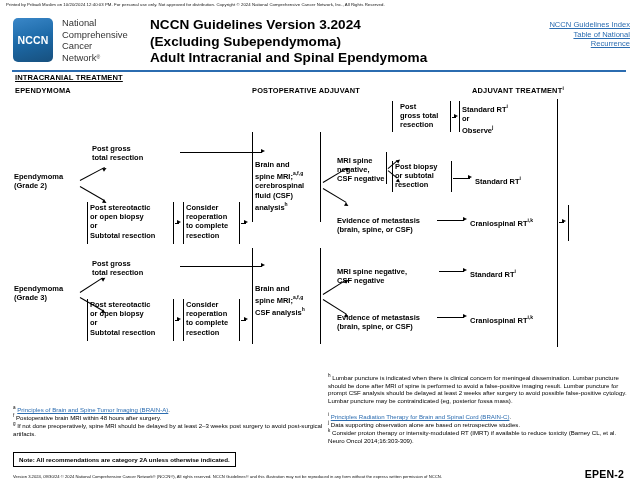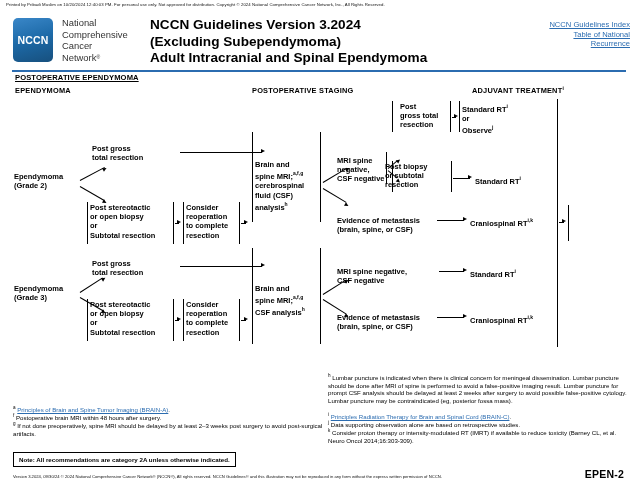--- a/index.html
+++ b/index.html
@@ -205,24 +205,24 @@
     <div>Adult Intracranial and Spinal Ependymoma</div>
   </div>
 
   <div class="header-links">
     <a>NCCN Guidelines Index</a>
     <a>Table of National</a>
     <a>Recurrence</a>
   </div>
 
   <div class="rule"></div>
-  <div class="section-title">POSTOPERATIVE EPENDYMOMA</div>
+  <div class="section-title">INTRACRANIAL TREATMENT</div>
 
   <div class="colhead" style="left:15px; top:86px;">EPENDYMOMA</div>
-  <div class="colhead" style="left:252px; top:86px;">POSTOPERATIVE STAGING</div>
+  <div class="colhead" style="left:252px; top:86px;">POSTOPERATIVE ADJUVANT</div>
   <div class="colhead" style="left:472px; top:86px;"><span>ADJUVANT TREATMENT</span><sup>i</sup></div>
 
   <div class="node" style="left:14px; top:172px;">Ependymoma
 (Grade 2)</div>
 
   <div class="diag" style="left:80px; top:180px; width:28px; transform:rotate(-28deg);"></div>
   <div class="diaghead" style="left:103px; top:168px; transform:rotate(-28deg);"></div>
   <div class="diag" style="left:80px; top:186px; width:28px; transform:rotate(30deg);"></div>
   <div class="diaghead" style="left:103px; top:199px; transform:rotate(30deg);"></div>
 
@@ -279,21 +279,21 @@
   <div class="vbar" style="left:450px; top:101px; height:31px;"></div>
   <div class="hline" style="left:452px; top:117px; width:4px;"></div>
   <div class="arrow" style="left:454px; top:114px;"></div>
 
   <div class="vbar" style="left:459px; top:101px; height:31px;"></div>
   <div class="node" style="left:462px; top:102px;"><span>Standard RT</span><sup>i</sup>
 <span>or</span>
 <span>Observe</span><sup>j</sup></div>
 
   <div class="vbar" style="left:392px; top:161px; height:31px;"></div>
-  <div class="node" style="left:385px; top:162px;">Post biopsy
+  <div class="node" style="left:395px; top:162px;">Post biopsy
 or subtotal
 resection</div>
   <div class="vbar" style="left:451px; top:161px; height:31px;"></div>
   <div class="hline" style="left:453px; top:178px; width:17px;"></div>
   <div class="arrow" style="left:468px; top:175px;"></div>
   <div class="node" style="left:475px; top:174px;"><span>Standard RT</span><sup>i</sup></div>
 
   <div class="node" style="left:337px; top:216px;">Evidence of metastasis
 (brain, spine, or CSF)</div>
   <div class="hline" style="left:437px; top:220px; width:27px;"></div>

